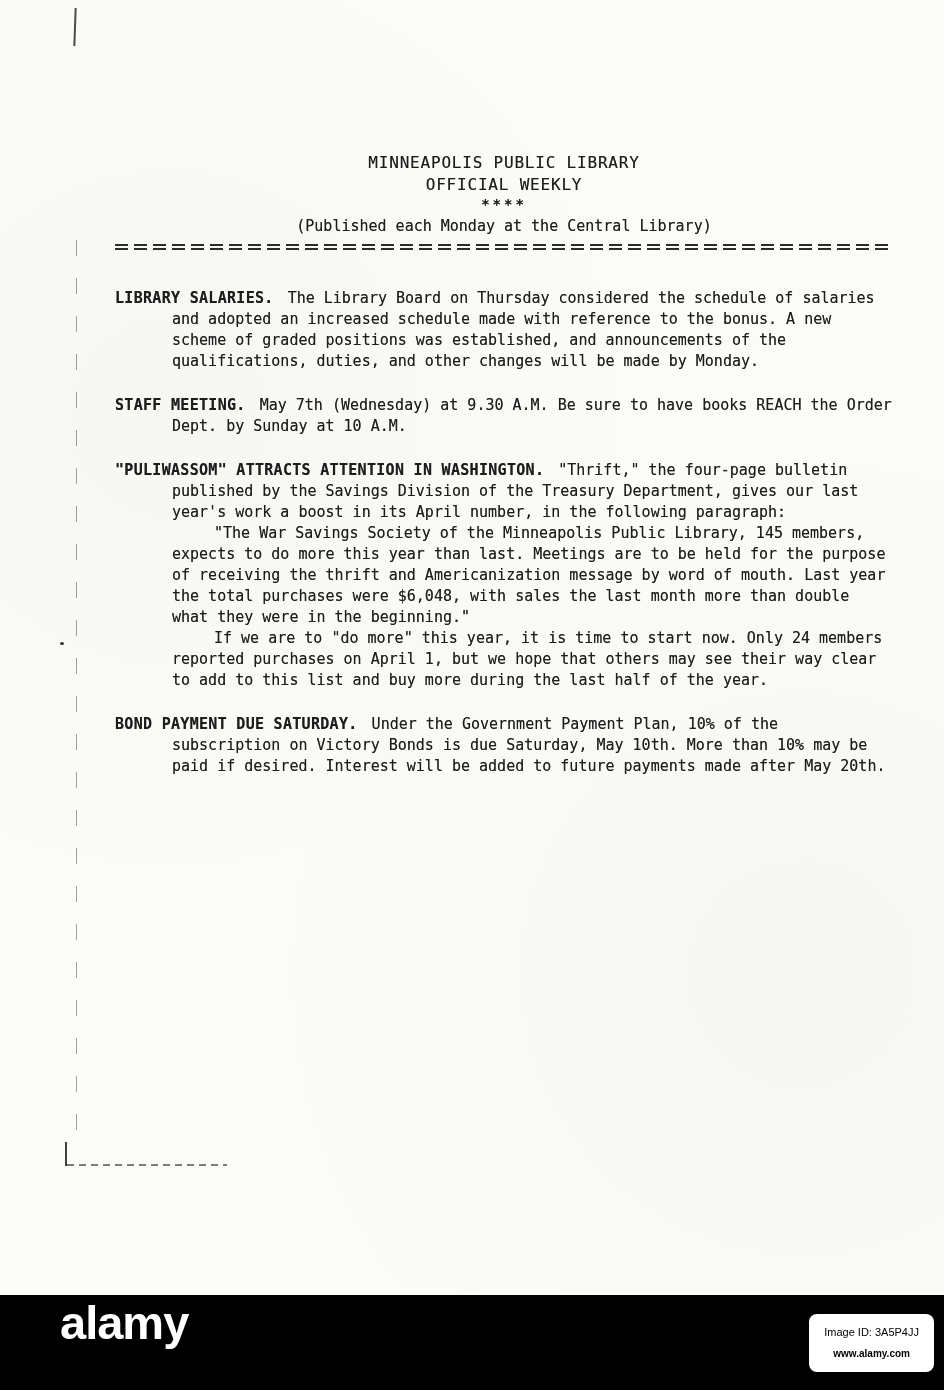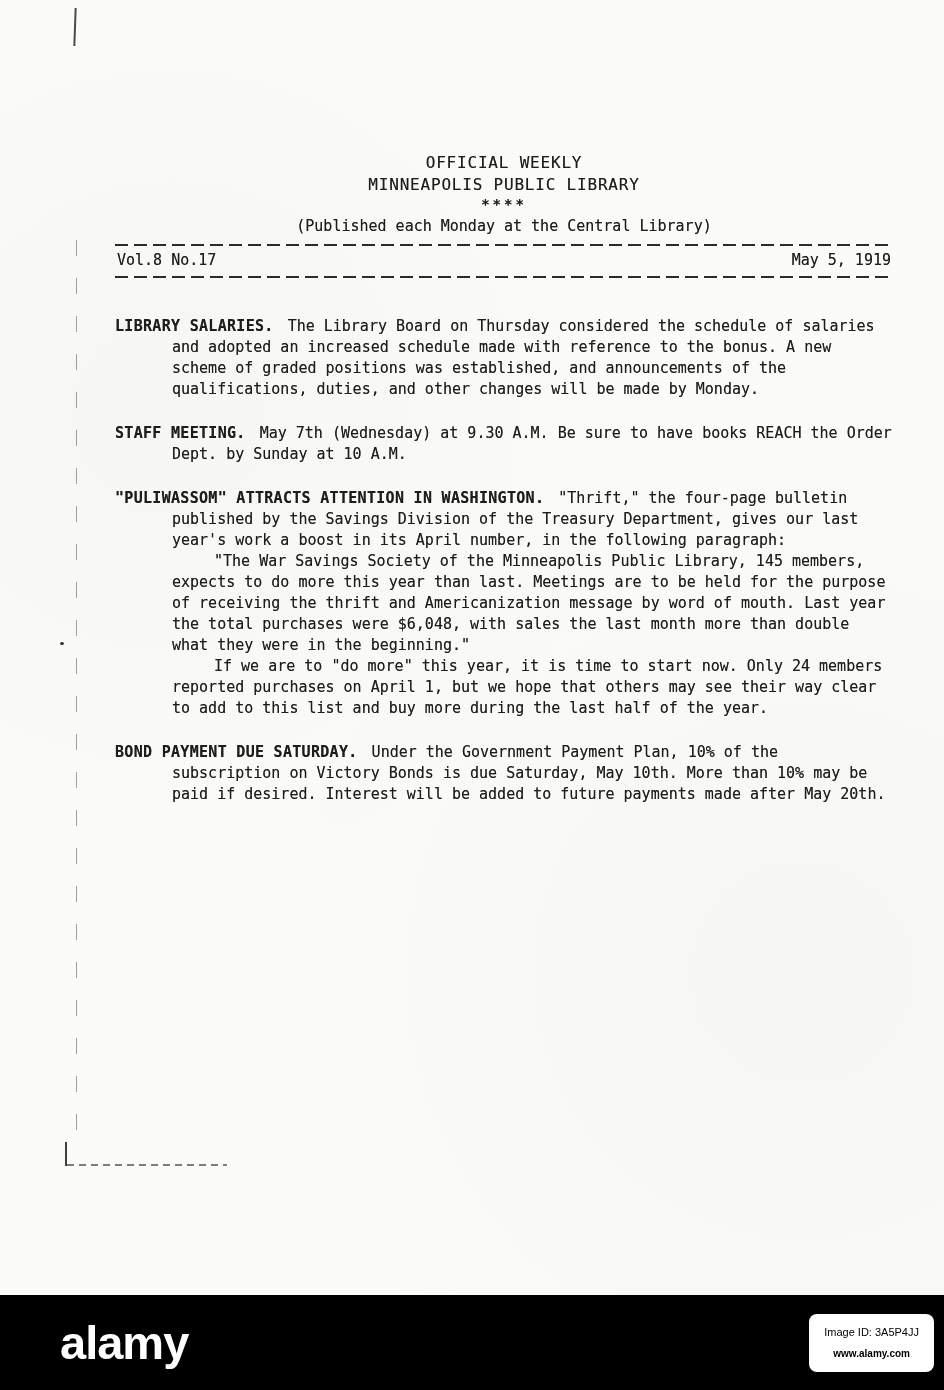--- a/index.html
+++ b/index.html
@@ -63,21 +63,21 @@
   .corner-mark-h {
     left:67px; top:1164px; width:160px; height:2px;
     background:repeating-linear-gradient(90deg, rgba(70,70,70,0.7) 0 7px, transparent 7px 12px);
   }
   .speck-1 { left:60px; top:642px; width:4px; height:3px; background:#333; border-radius:50%; }
 
   
   .alamy-bar {
     position:absolute; left:0; right:0; bottom:0; height:95px;
     background:#000000;
-    display:flex; align-items:center;
+    display:flex; 
     font-family:"Liberation Sans", sans-serif;
   }
   .alamy-logo {
     margin-left:60px;
     color:#ffffff;
     font-size:47px; font-weight:bold; letter-spacing:-1px;
   }
   .alamy-info {
     position:absolute; right:10px; top:50%; transform:translateY(-50%);
     background:#ffffff; color:#000000;
@@ -94,31 +94,27 @@
 <div class="canvas">
 
   <div class="artifact top-mark"></div>
   <div class="artifact edge-streak"></div>
   <div class="artifact corner-mark-v"></div>
   <div class="artifact corner-mark-h"></div>
   <div class="artifact speck-1"></div>
 
   <div class="page-content">
 
+    <div class="header-title">MINNEAPOLIS PUBLIC LIBRARY</div>
     <div class="header-title">OFFICIAL WEEKLY</div>
-    <div class="header-title">MINNEAPOLIS PUBLIC LIBRARY</div>
     <div class="header-stars">****</div>
     <div class="header-published">(Published each Monday at the Central Library)</div>
 
     <div class="rule"></div>
 
-    <div class="vol-row">
-      <span>Vol.8 No.17</span>
-      <span>May 5, 1919</span>
-    </div>
 
     <div class="rule rule-bottom"></div>
 
     <div class="section">
       <p class="p-first"><span class="sec-heading">LIBRARY SALARIES.</span><span>The Library Board on Thursday considered the schedule of salaries and adopted an increased schedule made with reference to the bonus.  A new scheme of graded positions was established, and announcements of the qualifications, duties, and other changes will be made by</span><span class="emph"> Monday.</span></p>
     </div>
 
     <div class="section">
       <p class="p-first"><span class="sec-heading">STAFF MEETING.</span><span>May 7th (Wednesday) at 9.30 A.M.  Be sure to have books REACH the Order Dept. by Sunday at 10 A.M.</span></p>
     </div>

